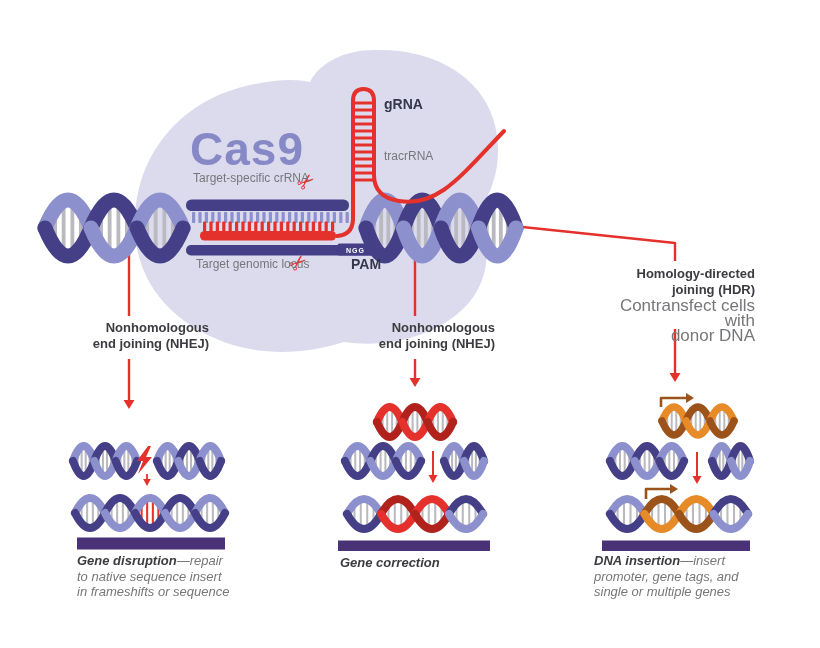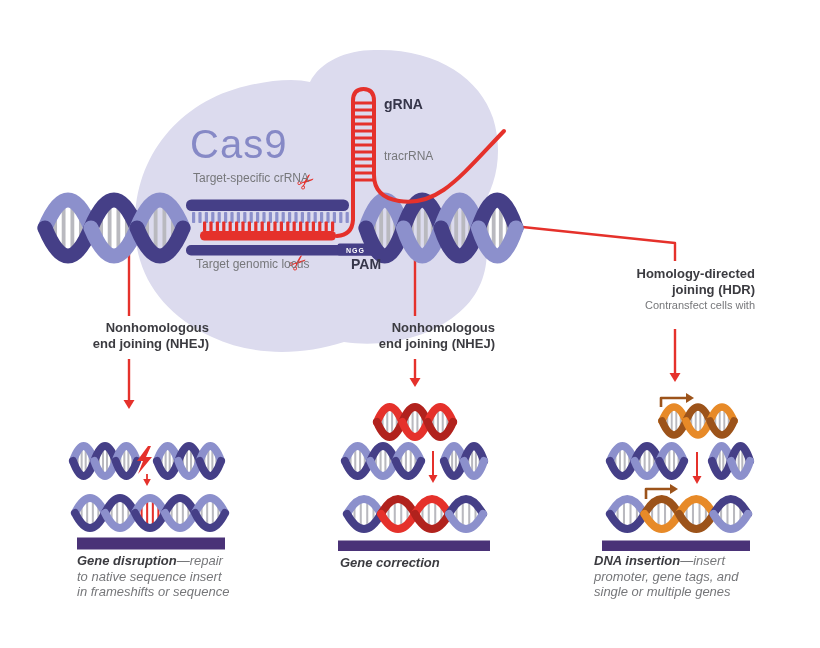--- a/index.html
+++ b/index.html
@@ -1,25 +1,25 @@
 <!DOCTYPE html>
 <html style="--blob: #dcdbee; --purple_dark: #453f87; --purple_light: #8c90cc; --red: #e5312b; --red_dark: #b1221d; --orange: #e78a28; --orange_dark: #9c531a; --rung_gray: #b9b9bf; --bar_purple: #4a3277; --text_dark: #3b3b40; --text_gray: #76777a; --text_navy: #36364a; --cas9_text: #8689c6;"><head>
 <meta charset="utf-8">
 <style>
   html,body{margin:0;padding:0;background:#fff;}
   .stage{position:relative;width:820px;height:648px;background:#ffffff;overflow:hidden;
          font-family:"Liberation Sans",sans-serif;}
   .art{position:absolute;left:0;top:0;}
   .lbl{position:absolute;white-space:nowrap;}
-  .cas9{font-size:40px;font-weight:normal;letter-spacing:1px;color:var(--cas9_text);}
+  .cas9{font-size:46px;font-weight:bold;letter-spacing:1px;color:var(--cas9_text);}
   .small-gray{font-size:12px;color:var(--text_gray);}
   .tag-bold{font-size:14px;font-weight:bold;color:var(--text_navy);}
   .pathway{position:absolute;width:160px;text-align:right;}
   .pathway .b{font-size:13px;font-weight:bold;color:var(--text_dark);line-height:16px;}
-  .pathway .g{font-size:11px;color:var(--text_gray);line-height:15px;}
+  .pathway .g{font-size:17px;color:var(--text_gray);line-height:15px;}
   .caption{position:absolute;width:170px;font-size:13px;line-height:15.5px;color:var(--text_gray);text-align:left;font-style:italic;}
   .caption .b{font-weight:bold;color:var(--text_dark);}
 </style>
 </head>
 <body>
 
 <div class="stage">
 
   <svg class="art" width="820" height="648" viewBox="0 0 820 648">
 
@@ -457,20 +457,21 @@
 
   <div class="pathway" style="left:335px;top:320px">
     <div class="b">Nonhomologous</div>
     <div class="b">end joining (NHEJ)</div>
   </div>
 
   <div class="pathway" style="left:595px;top:266px">
     <div class="b">Homology-directed</div>
     <div class="b">joining (HDR)</div>
     <div class="g">Contransfect cells with</div>
+    <div class="g">donor DNA</div>
   </div>
 
   <div class="caption" style="left:77px;top:553px">
     <span class="b">Gene disruption</span><span>—repair</span>
     <div>to native sequence insert</div>
     <div>in frameshifts or sequence</div>
   </div>
 
   <div class="caption" style="left:340px;top:555px">
     <span class="b">Gene correction</span><span></span>

